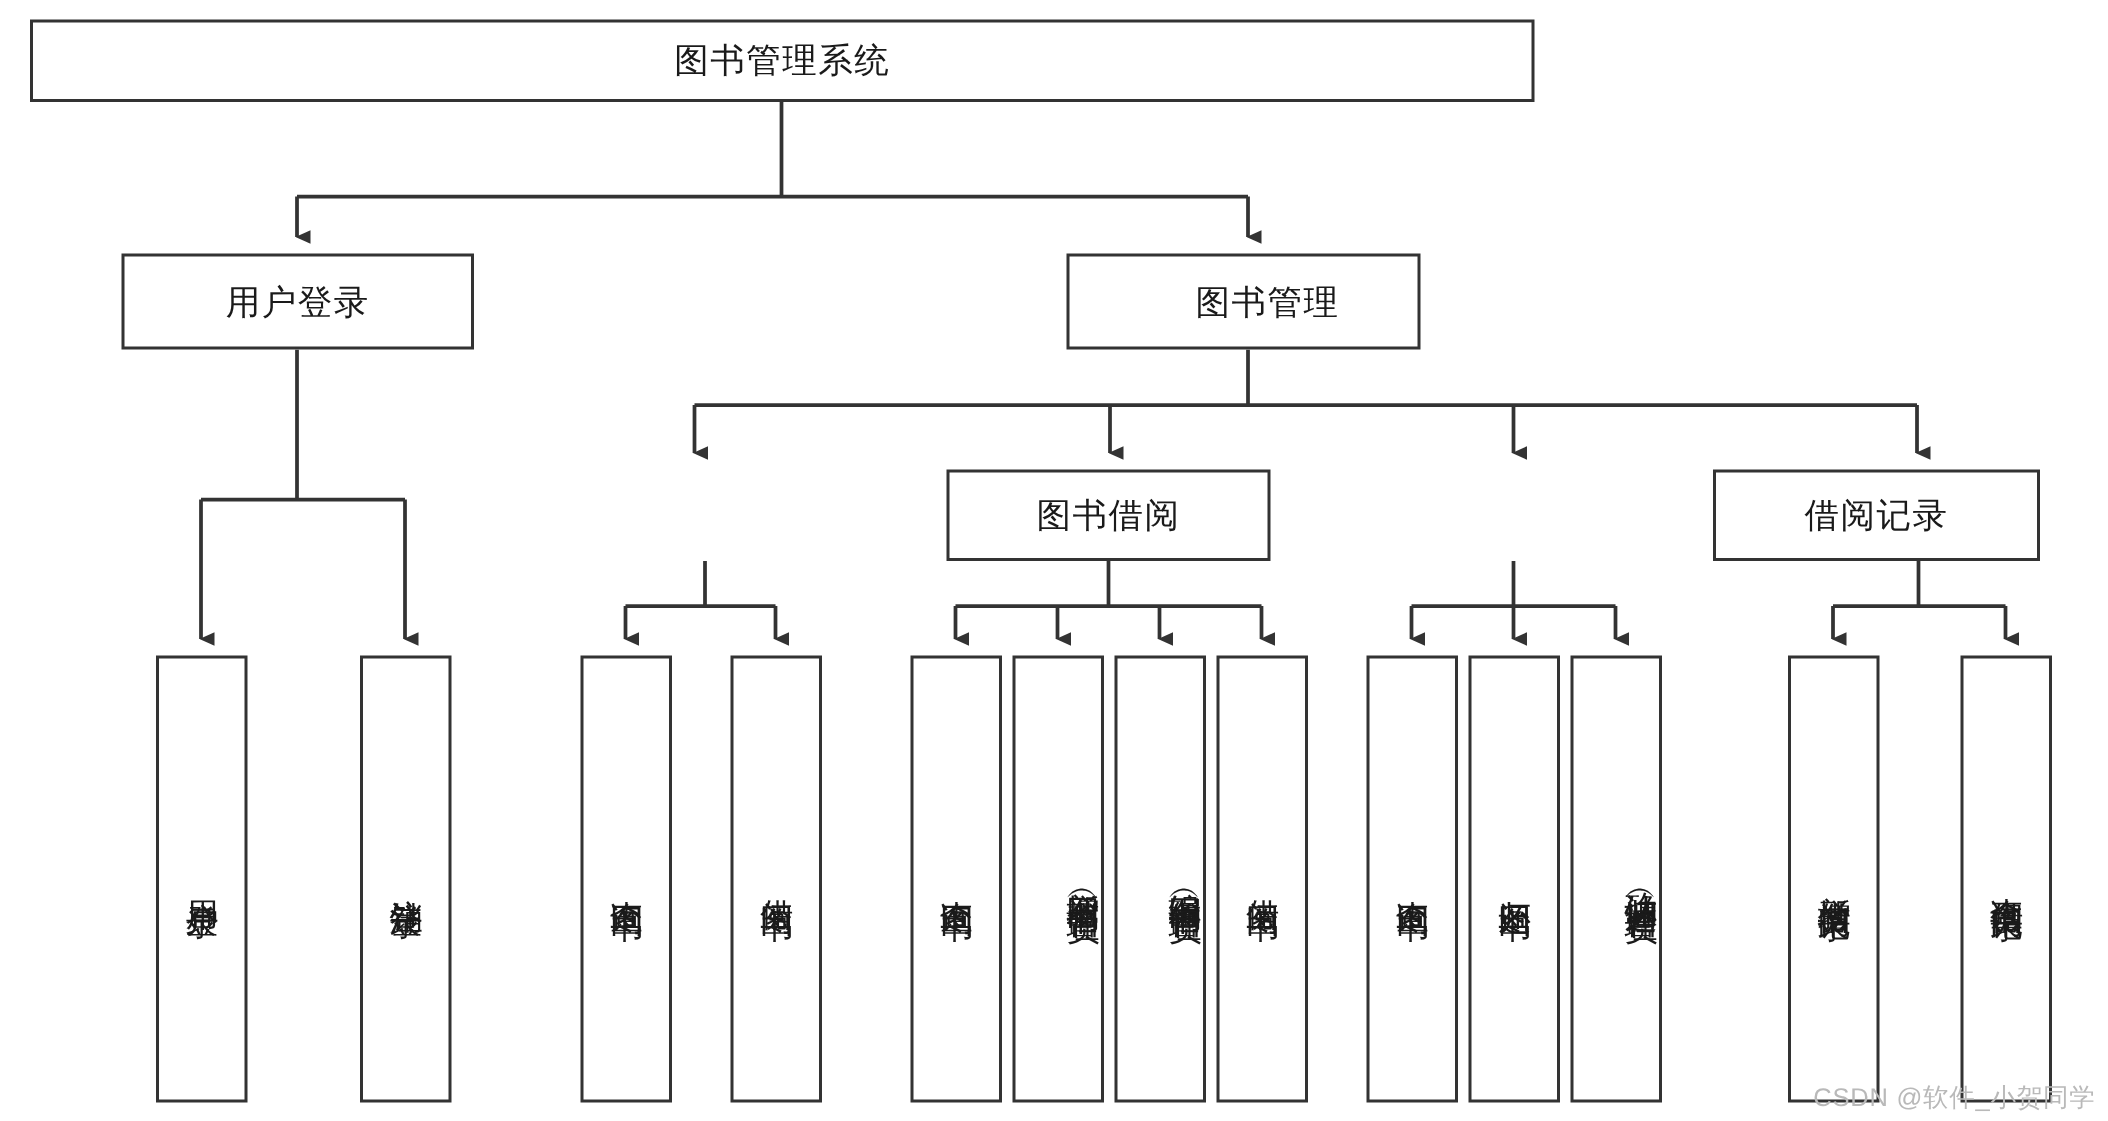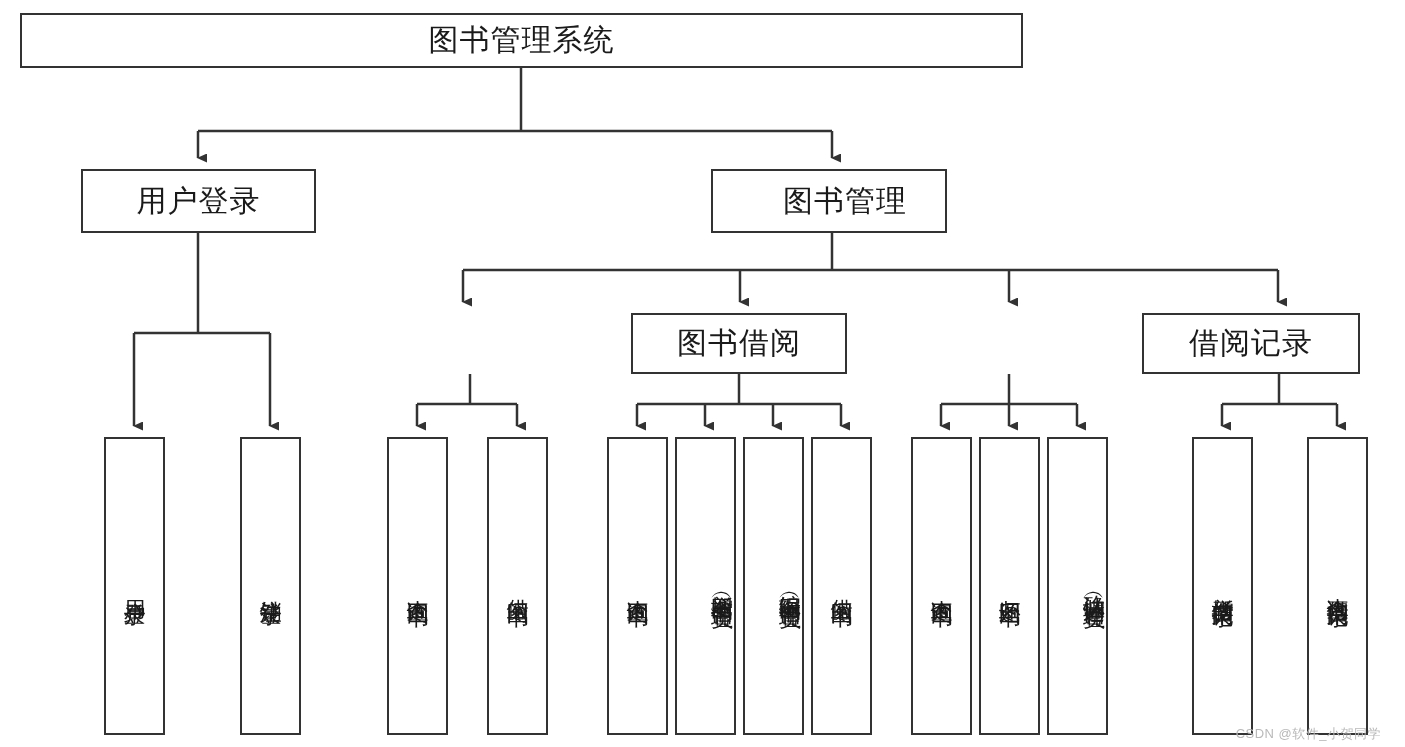--- a/index.html
+++ b/index.html
@@ -29,21 +29,21 @@
     position: absolute;
     box-sizing: border-box;
     background: #ffffff;
     border: 2px solid #333333;
     display: flex;
     align-items: center;
     justify-content: center;
     color: #1a1a1a;
   }
   .node.horiz {
-    font-size: 30px;
+    font-size: 23px;
     letter-spacing: 1px;
   }
   .node.vert {
     writing-mode: vertical-rl;
     text-orientation: upright;
     font-size: 22px;
     line-height: 1.12;
     letter-spacing: 2px;
     padding: 6px 0;
     align-items: flex-start;
@@ -57,23 +57,23 @@
     white-space: normal;
   }
   .node.vert.anchor-top {
     align-items: flex-start;
   }
   .node.vert.anchor-center {
     align-items: center;
   }
   .watermark {
     position: absolute;
-    right: 24px;
+    right: 8px;
     bottom: 4px;
-    font-size: 13px;
+    font-size: 17px;
     color: #b9b9b9;
     letter-spacing: 0.5px;
     white-space: nowrap;
   }
 </style>
 </head>
 <body>
 
 <div id="canvas">
 

